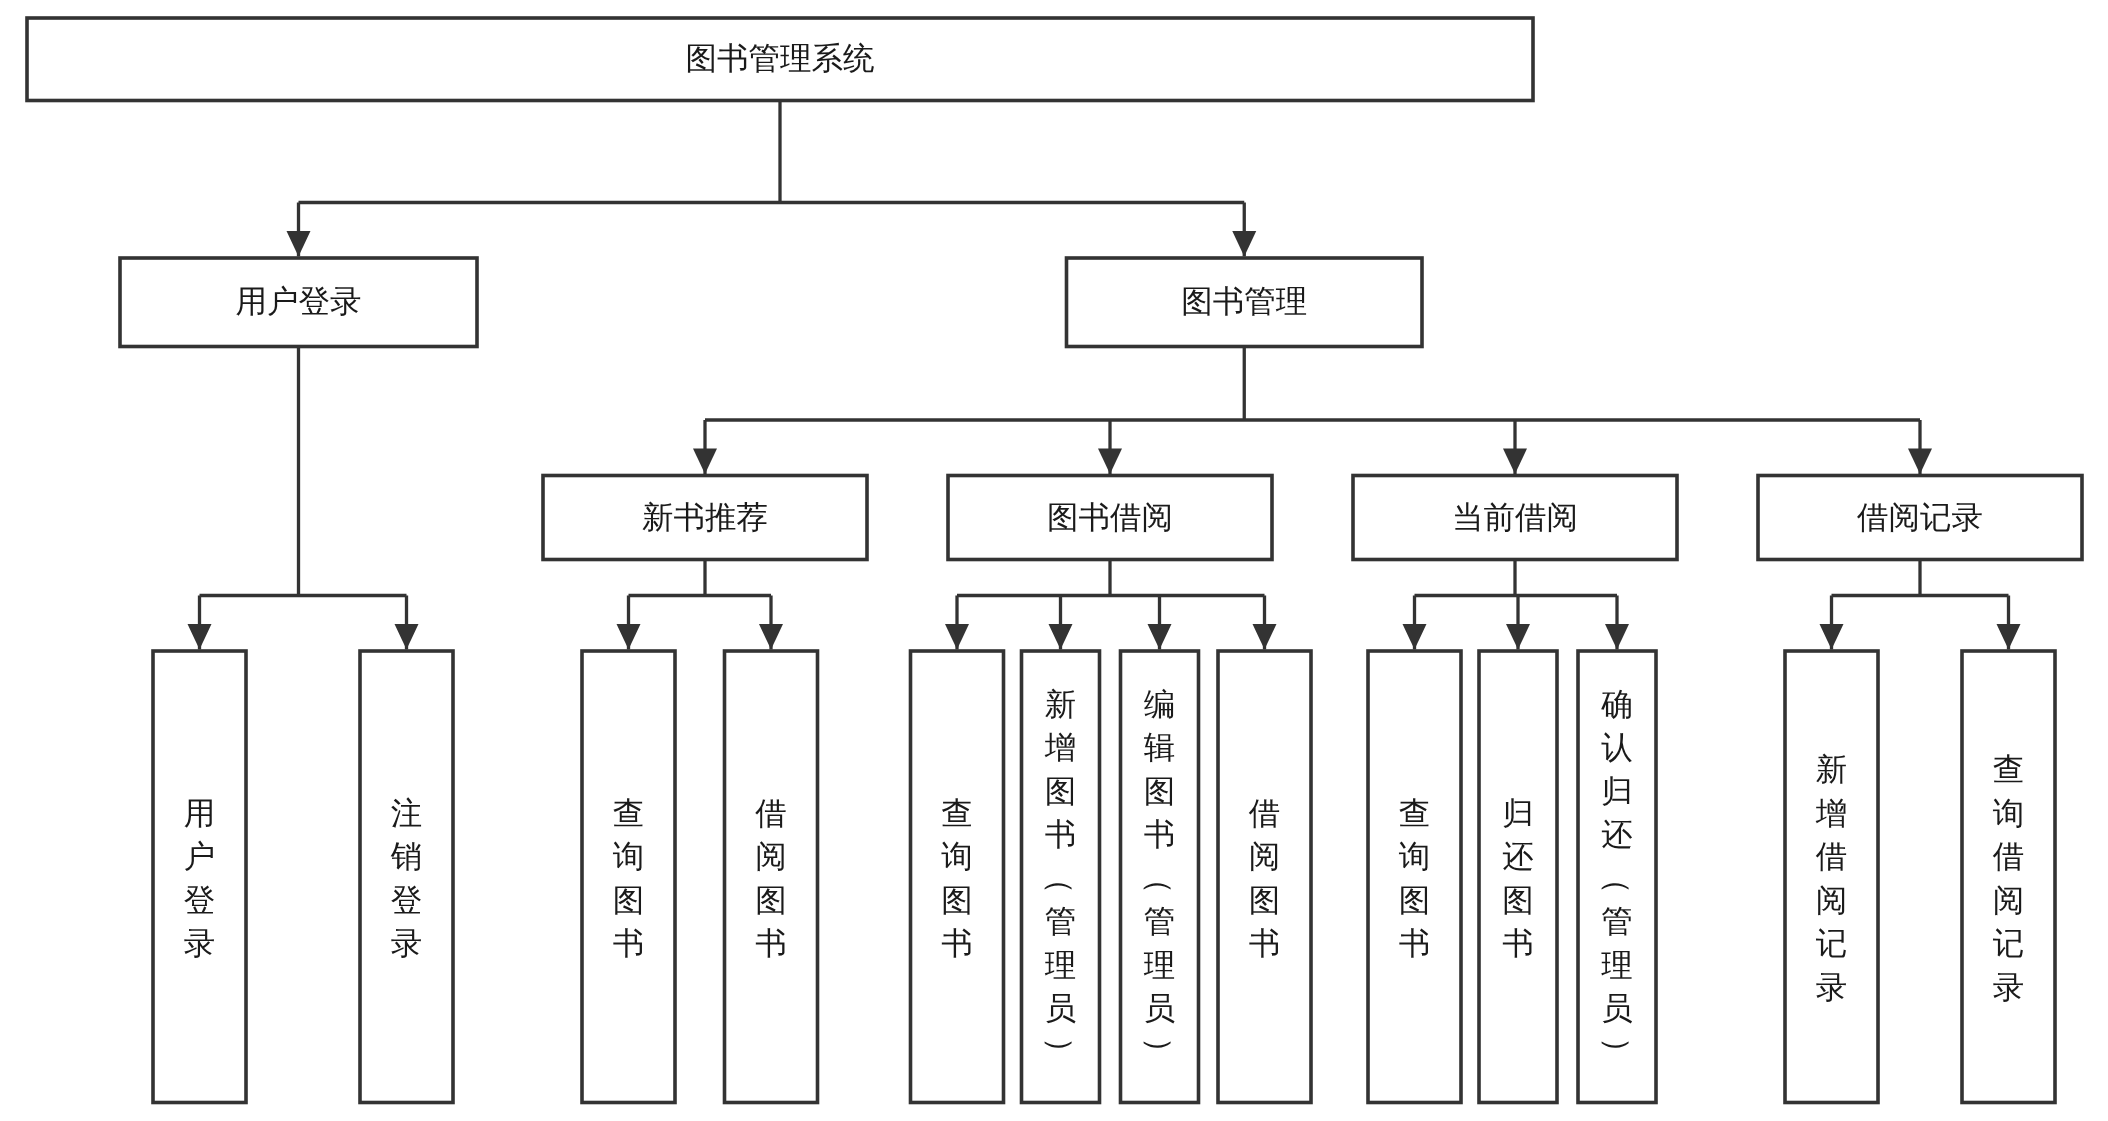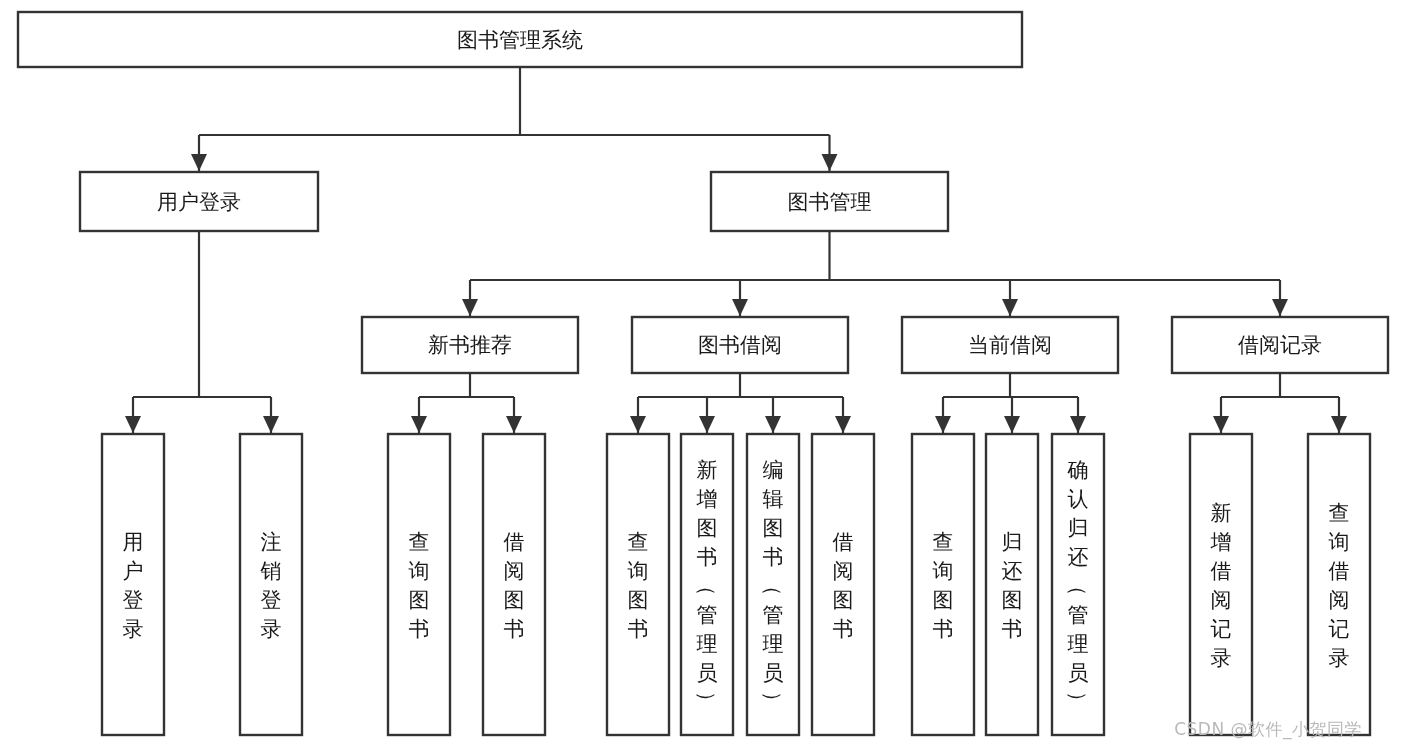--- a/index.html
+++ b/index.html
@@ -298,14 +298,13 @@
             <text x="1339" y="520.12" class="leaf-label-char">查</text>
             <text x="1339" y="549.12" class="leaf-label-char">询</text>
             <text x="1339" y="578.12" class="leaf-label-char">借</text>
             <text x="1339" y="607.12" class="leaf-label-char">阅</text>
             <text x="1339" y="636.12" class="leaf-label-char">记</text>
             <text x="1339" y="665.12" class="leaf-label-char">录</text>
           </g>
         </g>
       </g>
   </svg>
-  <div class="watermark">CSDN @软件_小贺同学</div>
 </div>
 
 </body></html>

